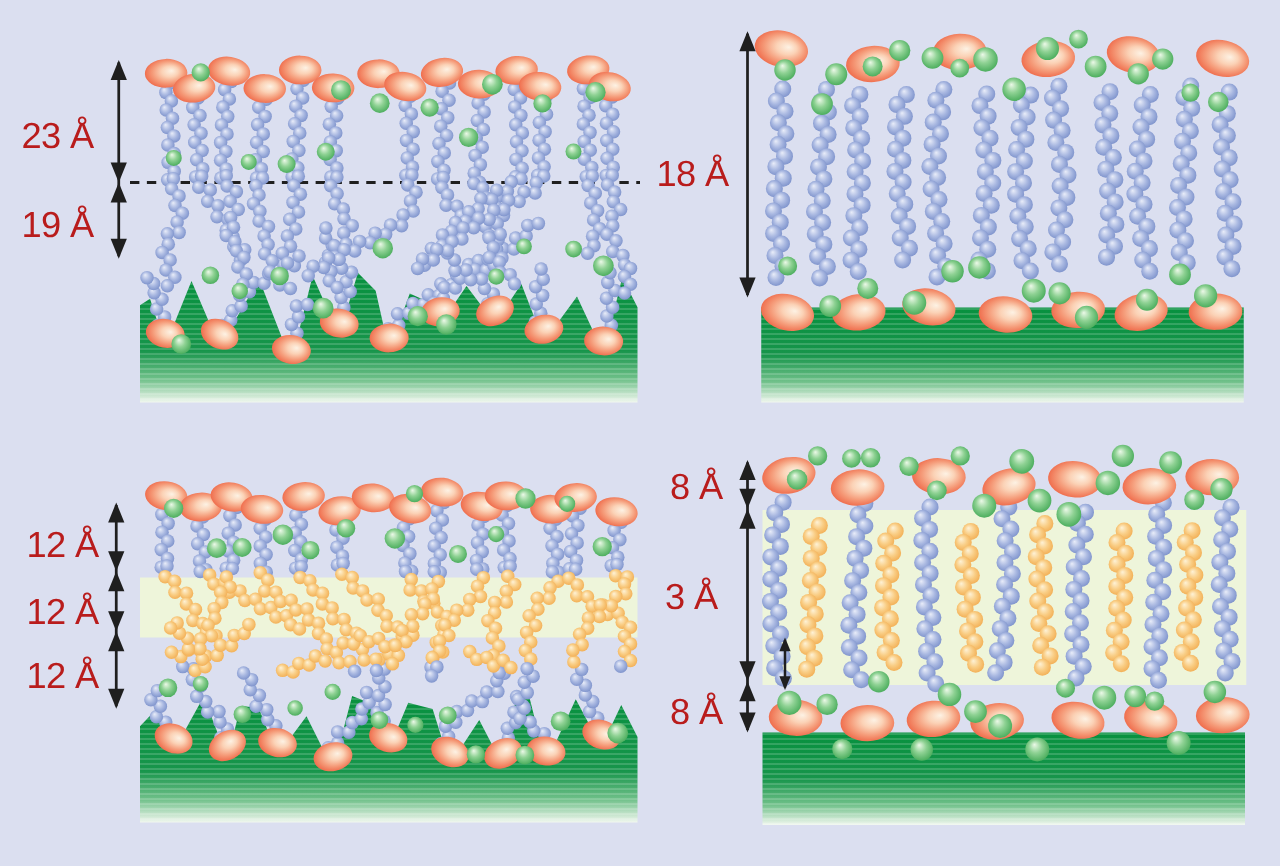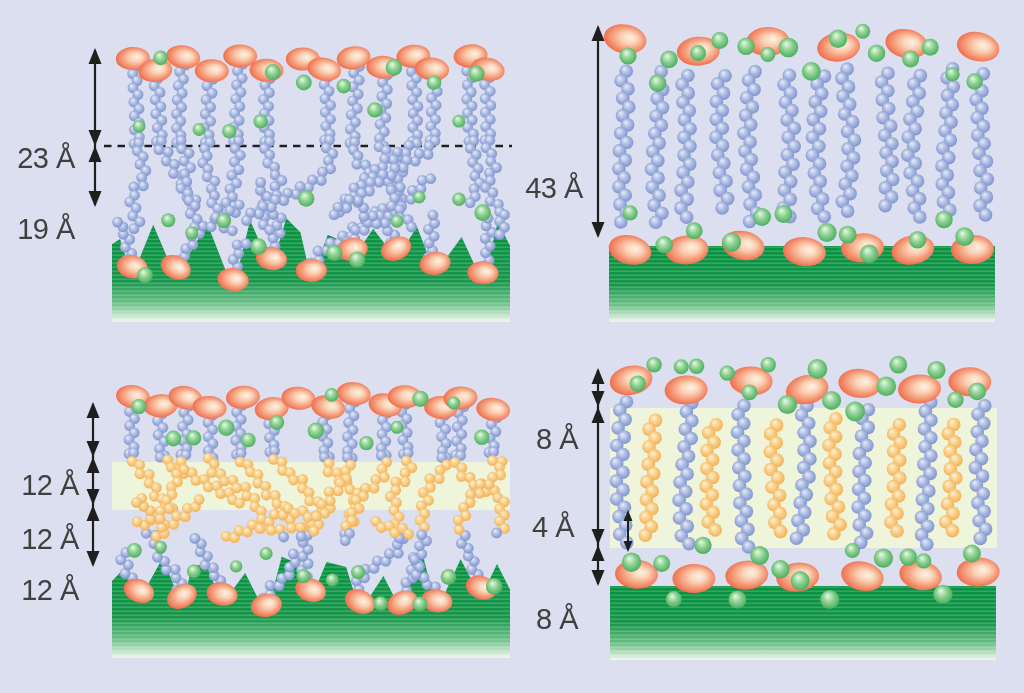--- a/index.html
+++ b/index.html
@@ -8,25 +8,24 @@
     width:1024px;height:693px;
     overflow:hidden;
     font-family:"Liberation Sans",sans-serif;
   }
   .figure svg{position:absolute;left:0;top:0;}
   .mlabel{
     position:absolute;
     transform:translate(-50%,-50%);
     font-size:29px;
     letter-spacing:-0.5px;
-    color:#404040;
+    color:#b91c1c;
     white-space:nowrap;
     line-height:1;
     user-select:none;
-    margin-top:48px;
   }
 </style>
 </head>
 <body>
 
 <div class="figure" style="background: rgb(219, 223, 240);">
   <svg id="fig-svg" width="1024" height="693" viewBox="0 0 1024 693">
       <defs>
         <radialGradient id="gHead" cx="0.5" cy="0.5" r="0.68" fx="0.63" fy="0.42">
           <stop offset="0%" stop-color="#fdf2e4"></stop>
@@ -1555,20 +1554,20 @@
         <g>
           <line x1="628" y1="512" x2="628" y2="550" stroke="#1f1f1f" stroke-width="2"></line>
           <path d="M 623.5 521 L 632.5 521 L 628 510 Z" fill="#1f1f1f"></path>
           <path d="M 623.5 541 L 632.5 541 L 628 552 Z" fill="#1f1f1f"></path>
         </g>
       </g>
     </svg>
 
   <div class="mlabel" style="left: 46px; top: 110px;">23 Å</div>
   <div class="mlabel" style="left: 46px; top: 181px;">19 Å</div>
-  <div class="mlabel" style="left: 554px; top: 140px;">43 Å</div>
+  <div class="mlabel" style="left: 554px; top: 140px;">18 Å</div>
   <div class="mlabel" style="left: 50px; top: 437px;">12 Å</div>
   <div class="mlabel" style="left: 50px; top: 491px;">12 Å</div>
   <div class="mlabel" style="left: 50px; top: 542px;">12 Å</div>
   <div class="mlabel" style="left: 557px; top: 391px;">8 Å</div>
-  <div class="mlabel" style="left: 553px; top: 479px;">4 Å</div>
+  <div class="mlabel" style="left: 553px; top: 479px;">3 Å</div>
   <div class="mlabel" style="left: 557px; top: 571px;">8 Å</div>
 </div>
 
 </body></html>

